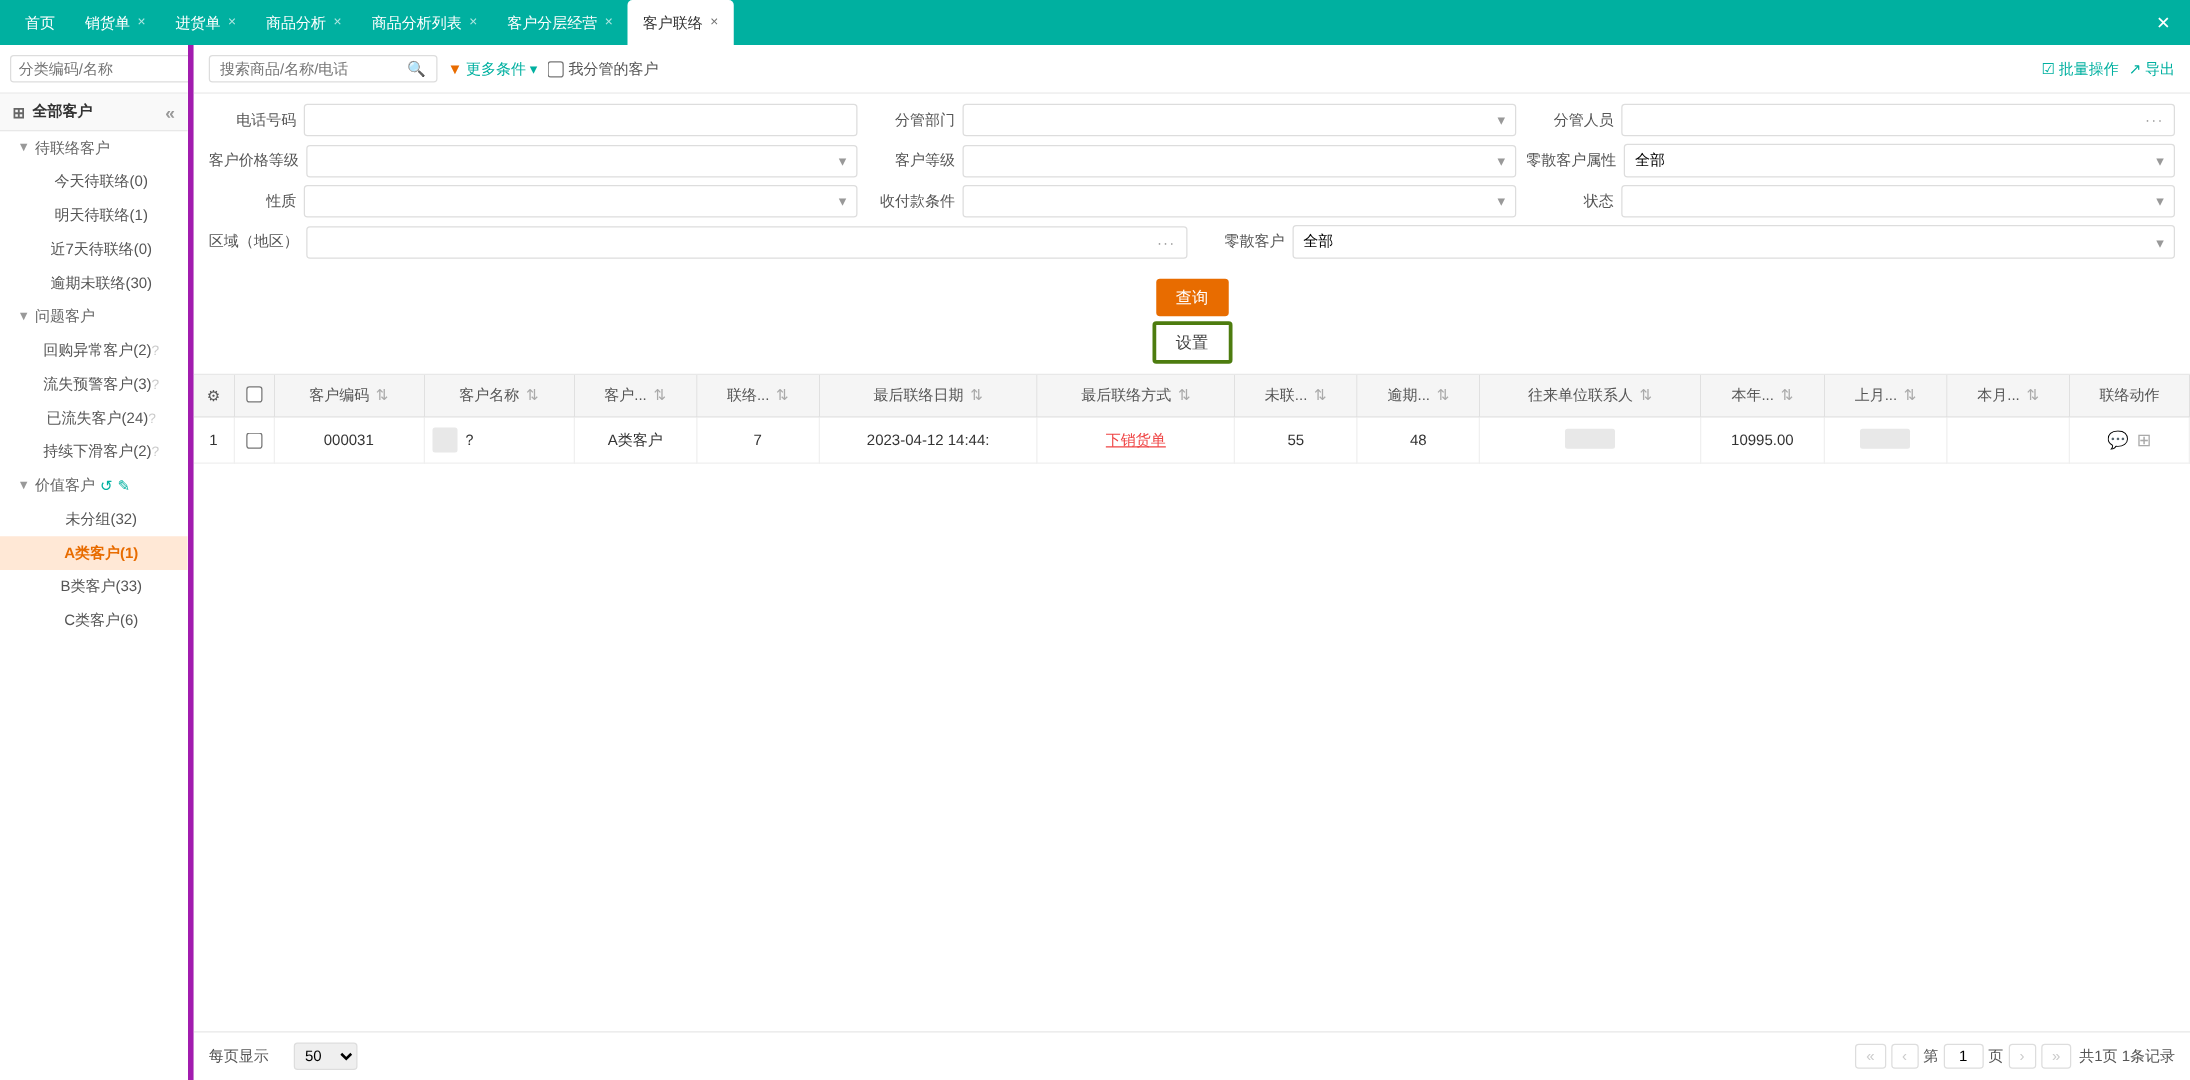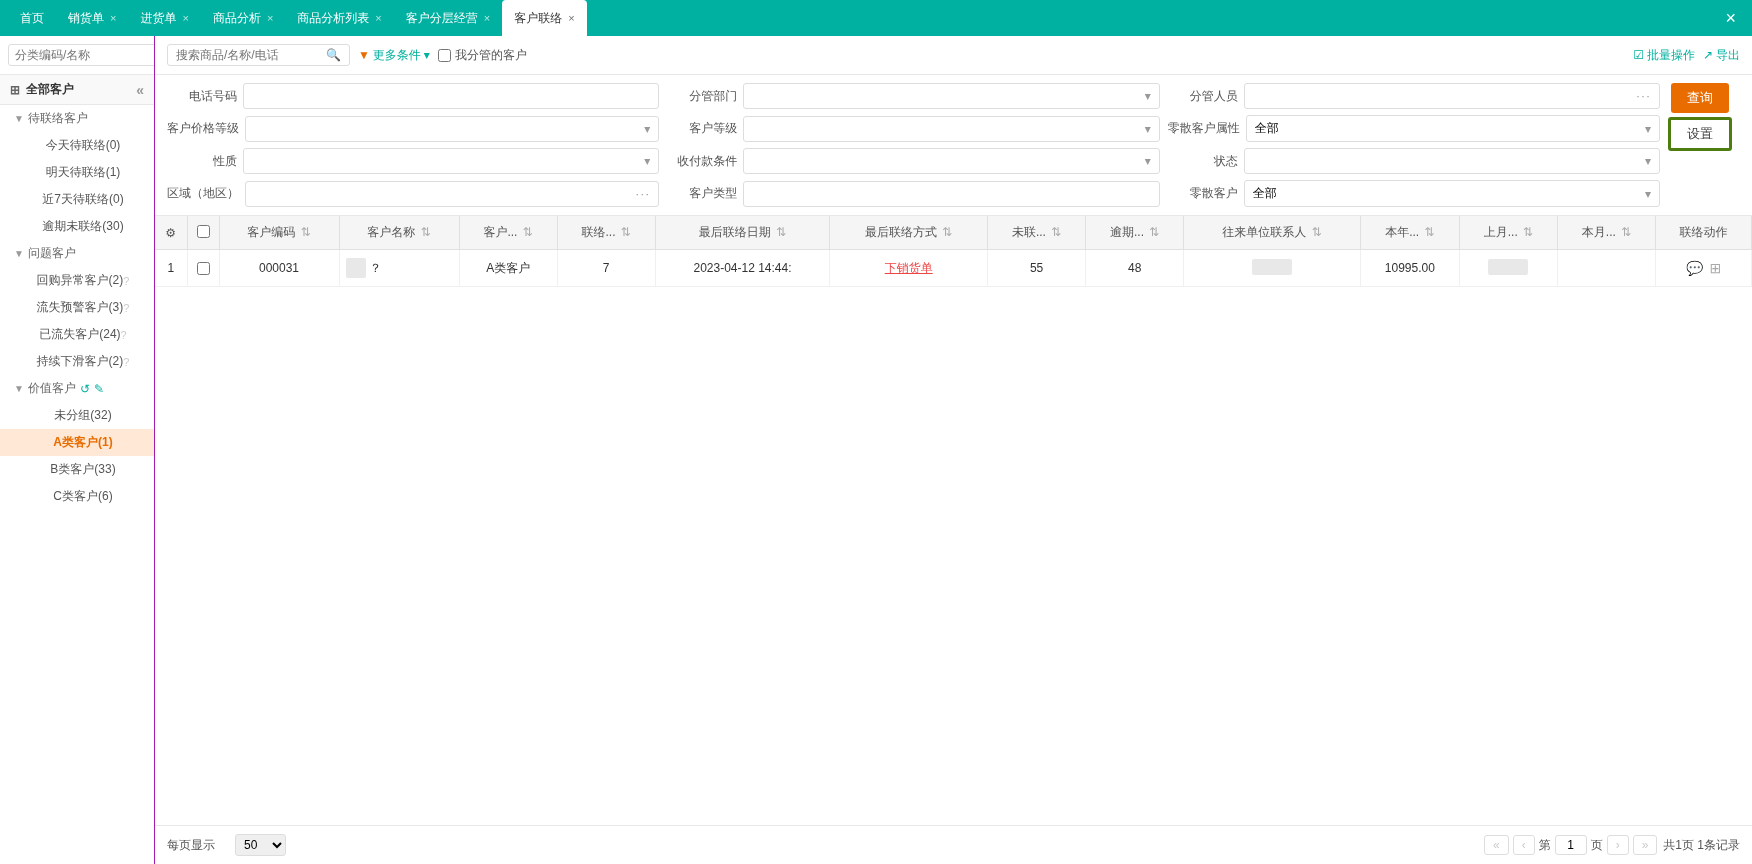--- a/index.html
+++ b/index.html
@@ -23,21 +23,21 @@
       margin-left: auto; color: #fff; font-size: 18px; cursor: pointer; padding: 0 8px;
     }
 
     
     .main-layout {
       display: flex; height: calc(864px - 36px);
     }
 
     
     .sidebar {
-      width: 155px; background: #fff; border-right: 1px solid #a21caf;
+      width: 155px; background: #fff; border-right: 5px solid #a21caf;
       display: flex; flex-direction: column; overflow-y: auto;
     }
     .sidebar-search {
       padding: 8px; display: flex; align-items: center; border-bottom: 1px solid #e8e8e8;
     }
     .sidebar-search input {
       flex: 1; border: 1px solid #ddd; border-radius: 3px; padding: 3px 6px;
       font-size: 12px; outline: none; color: #999;
     }
     .sidebar-section-header {
@@ -300,21 +300,21 @@
           <span>批量操作</span>
         </div>
         <div class="btn-export">
           <span>↗</span>
           <span>导出</span>
         </div>
       </div>
     </div>
 
     <div class="filter-form">
-      <div style="display:flex; gap:0;">
+      <div style="display:flex; gap:16px;flex-direction:column;">
         <div style="flex:1;">
 
           <div class="filter-row">
             <div class="filter-field">
               <span class="filter-label">电话号码</span>
               <div class="filter-input" style="flex:2;">
                 <span></span>
               </div>
             </div>
             <div class="filter-field">
@@ -380,26 +380,20 @@
               </div>
             </div>
           </div>
 
           <div class="filter-row">
             <div class="filter-field">
               <span class="filter-label">区域（地区）</span>
               <div class="filter-input" style="flex:2;">
                 <span></span>
                 <span class="dots">···</span>
-              </div>
-            </div>
-            <div class="filter-field">
-              <span class="filter-label">客户类型</span>
-              <div class="filter-input" style="flex:2;">
-                <span></span>
               </div>
             </div>
             <div class="filter-field">
               <span class="filter-label">零散客户</span>
               <div class="filter-input" style="flex:2;">
                 <span>全部</span>
                 <span class="chevron">▾</span>
               </div>
             </div>
           </div>

